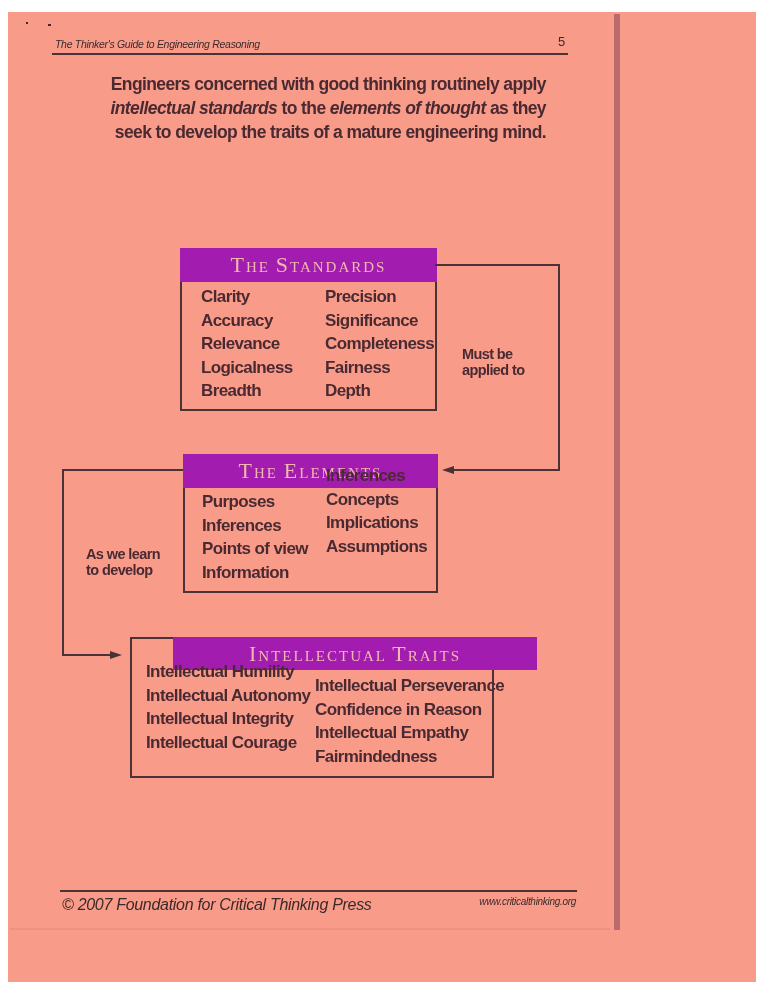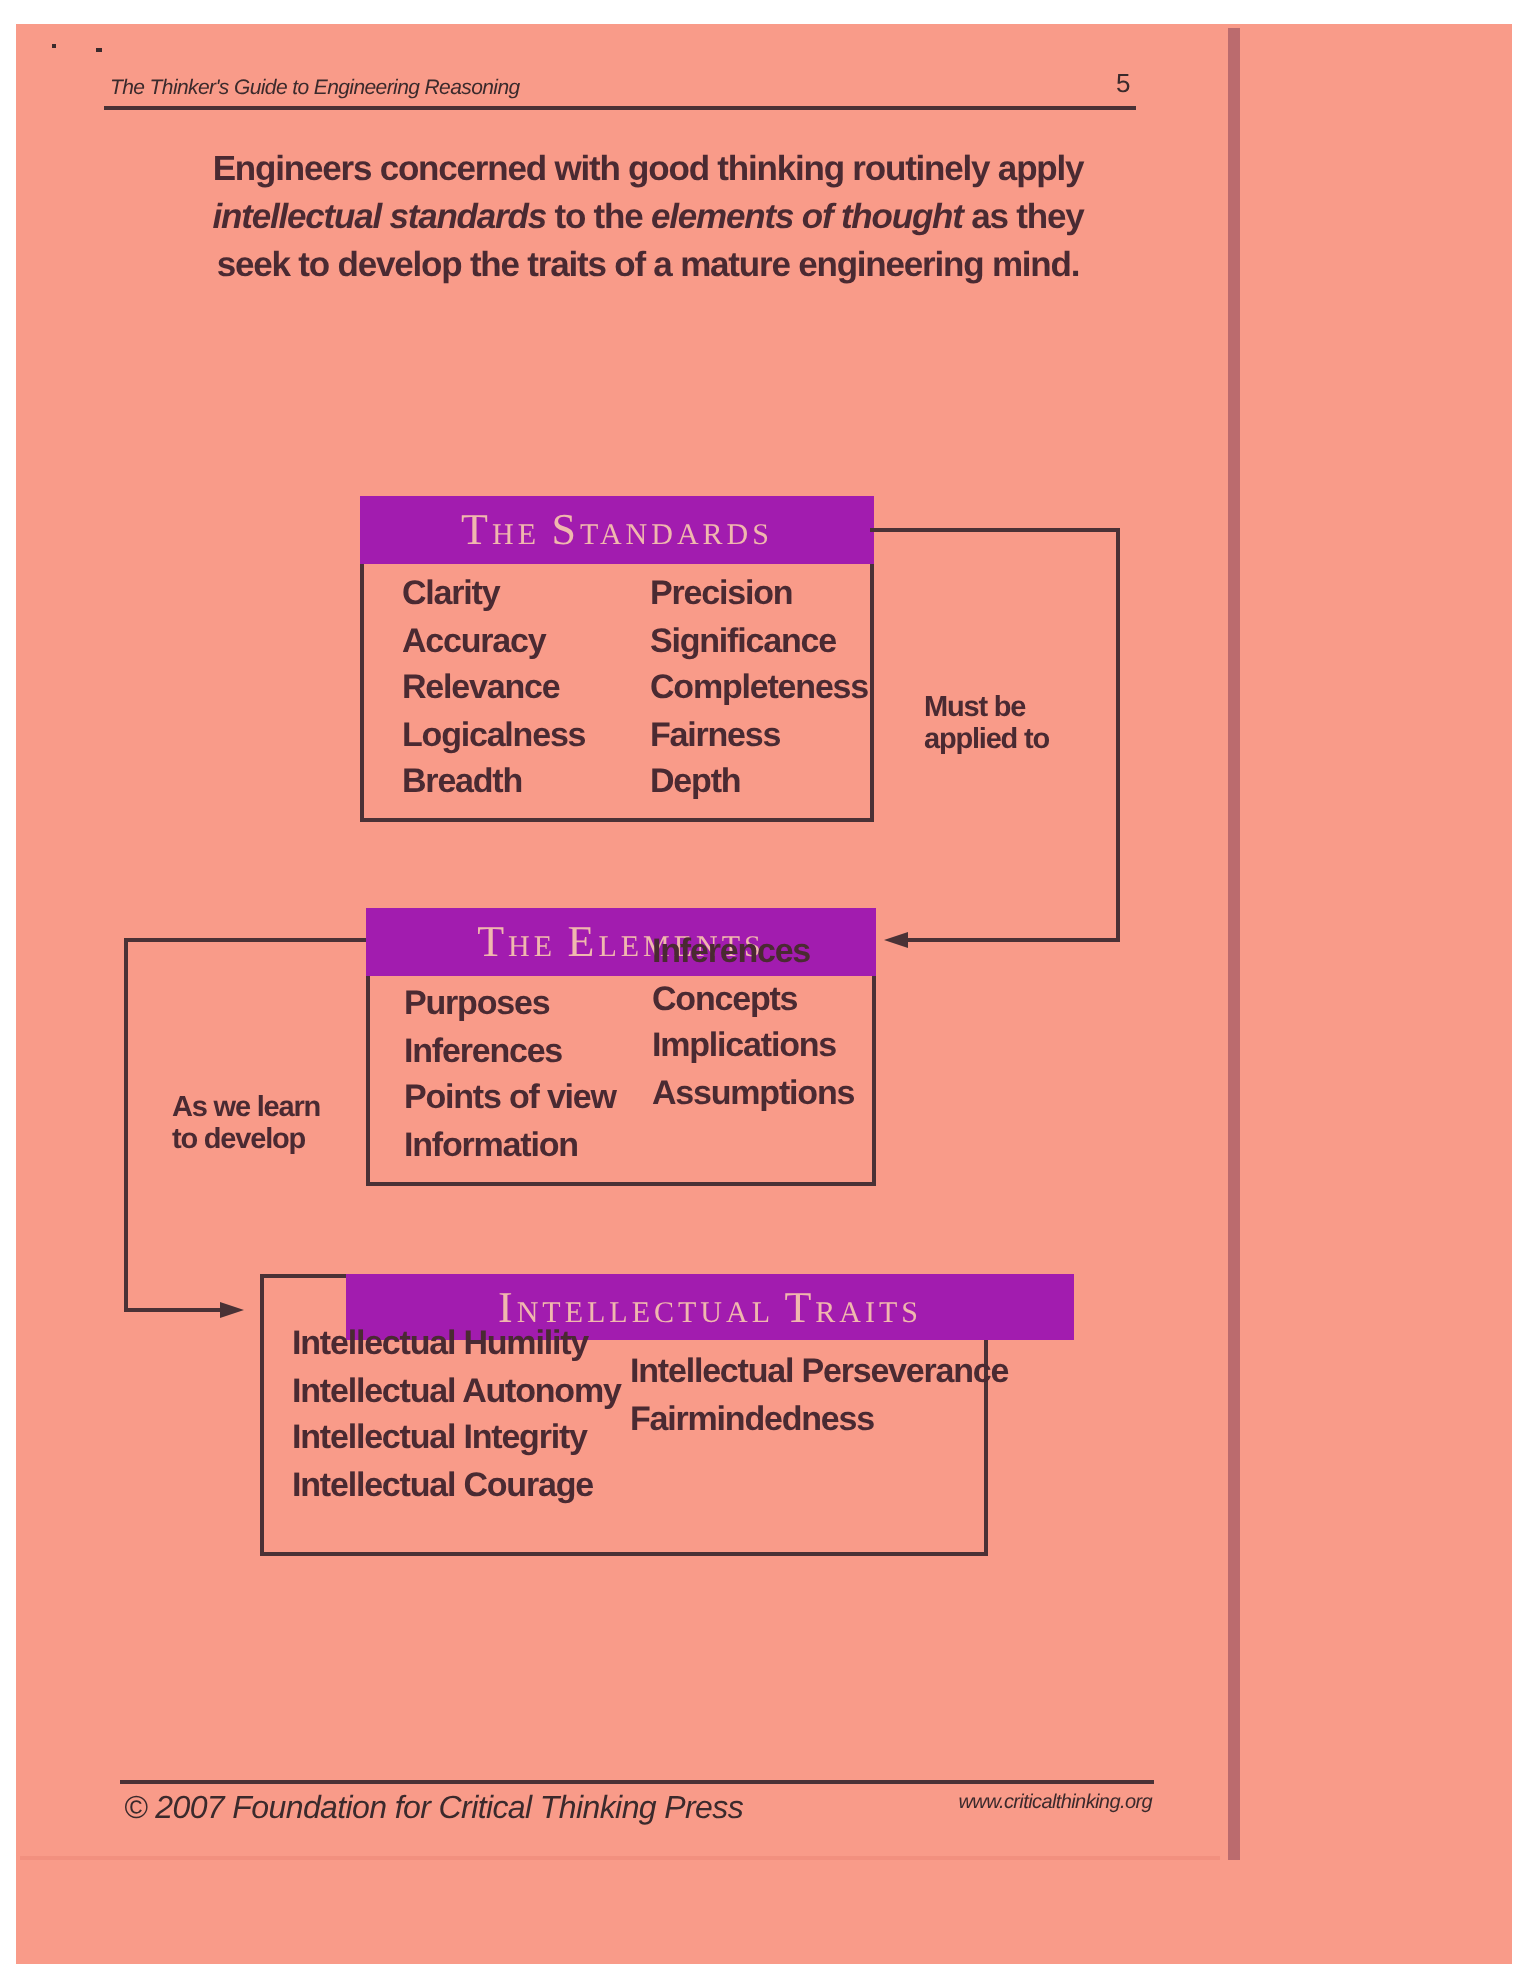--- a/index.html
+++ b/index.html
@@ -23,21 +23,21 @@
     position: absolute; left: 55px; top: 38px; width: 513px;
     font-family: "Liberation Sans", sans-serif; font-style: italic;
     font-size: 10.5px; color: #3b2a2c; letter-spacing: -0.3px;
   }
   .page-num {
     position: absolute; left: 558px; top: 34px;
     font-family: "Liberation Sans", sans-serif; font-size: 13px; color: #3b2a2c;
   }
   .rule-top { position: absolute; left: 52px; top: 53px; width: 516px; height: 1.5px; background: #4a3236; }
   .headline {
-    position: absolute; left: 86px; top: 72px; width: 476px; text-align: center;
+    position: absolute; left: 70px; top: 72px; width: 476px; text-align: right;
     font-family: "Liberation Sans", sans-serif; font-weight: bold; font-size: 17.5px;
     line-height: 24px; color: #4a2a32; letter-spacing: -0.6px;
   }
   .headline i { font-style: italic; }
 
   .box {
     position: absolute; border: 2px solid #4a3236; box-sizing: border-box;
   }
   .box-header {
     position: absolute; background: #a21caf; color: #f0b8ae;
@@ -157,18 +157,20 @@
   <span class="big">I</span><span class="sm">NTELLECTUAL </span><span class="big">T</span><span class="sm">RAITS</span>
 </div>
 <div class="col" style="left:146px;top:660px;">
   <div>Intellectual Humility</div>
   <div>Intellectual Autonomy</div>
   <div>Intellectual Integrity</div>
   <div>Intellectual Courage</div>
 </div>
 <div class="col" style="left:315px;top:674px;">
   <div>Intellectual Perseverance</div>
+  <div>Confidence in Reason</div>
+  <div>Intellectual Empathy</div>
   <div>Fairmindedness</div>
 </div>
 
 <div class="rule-bottom"></div>
 <div class="footer-left">© 2007 Foundation for Critical Thinking Press</div>
 <div class="footer-right">www.criticalthinking.org</div>
 
 </body></html>

